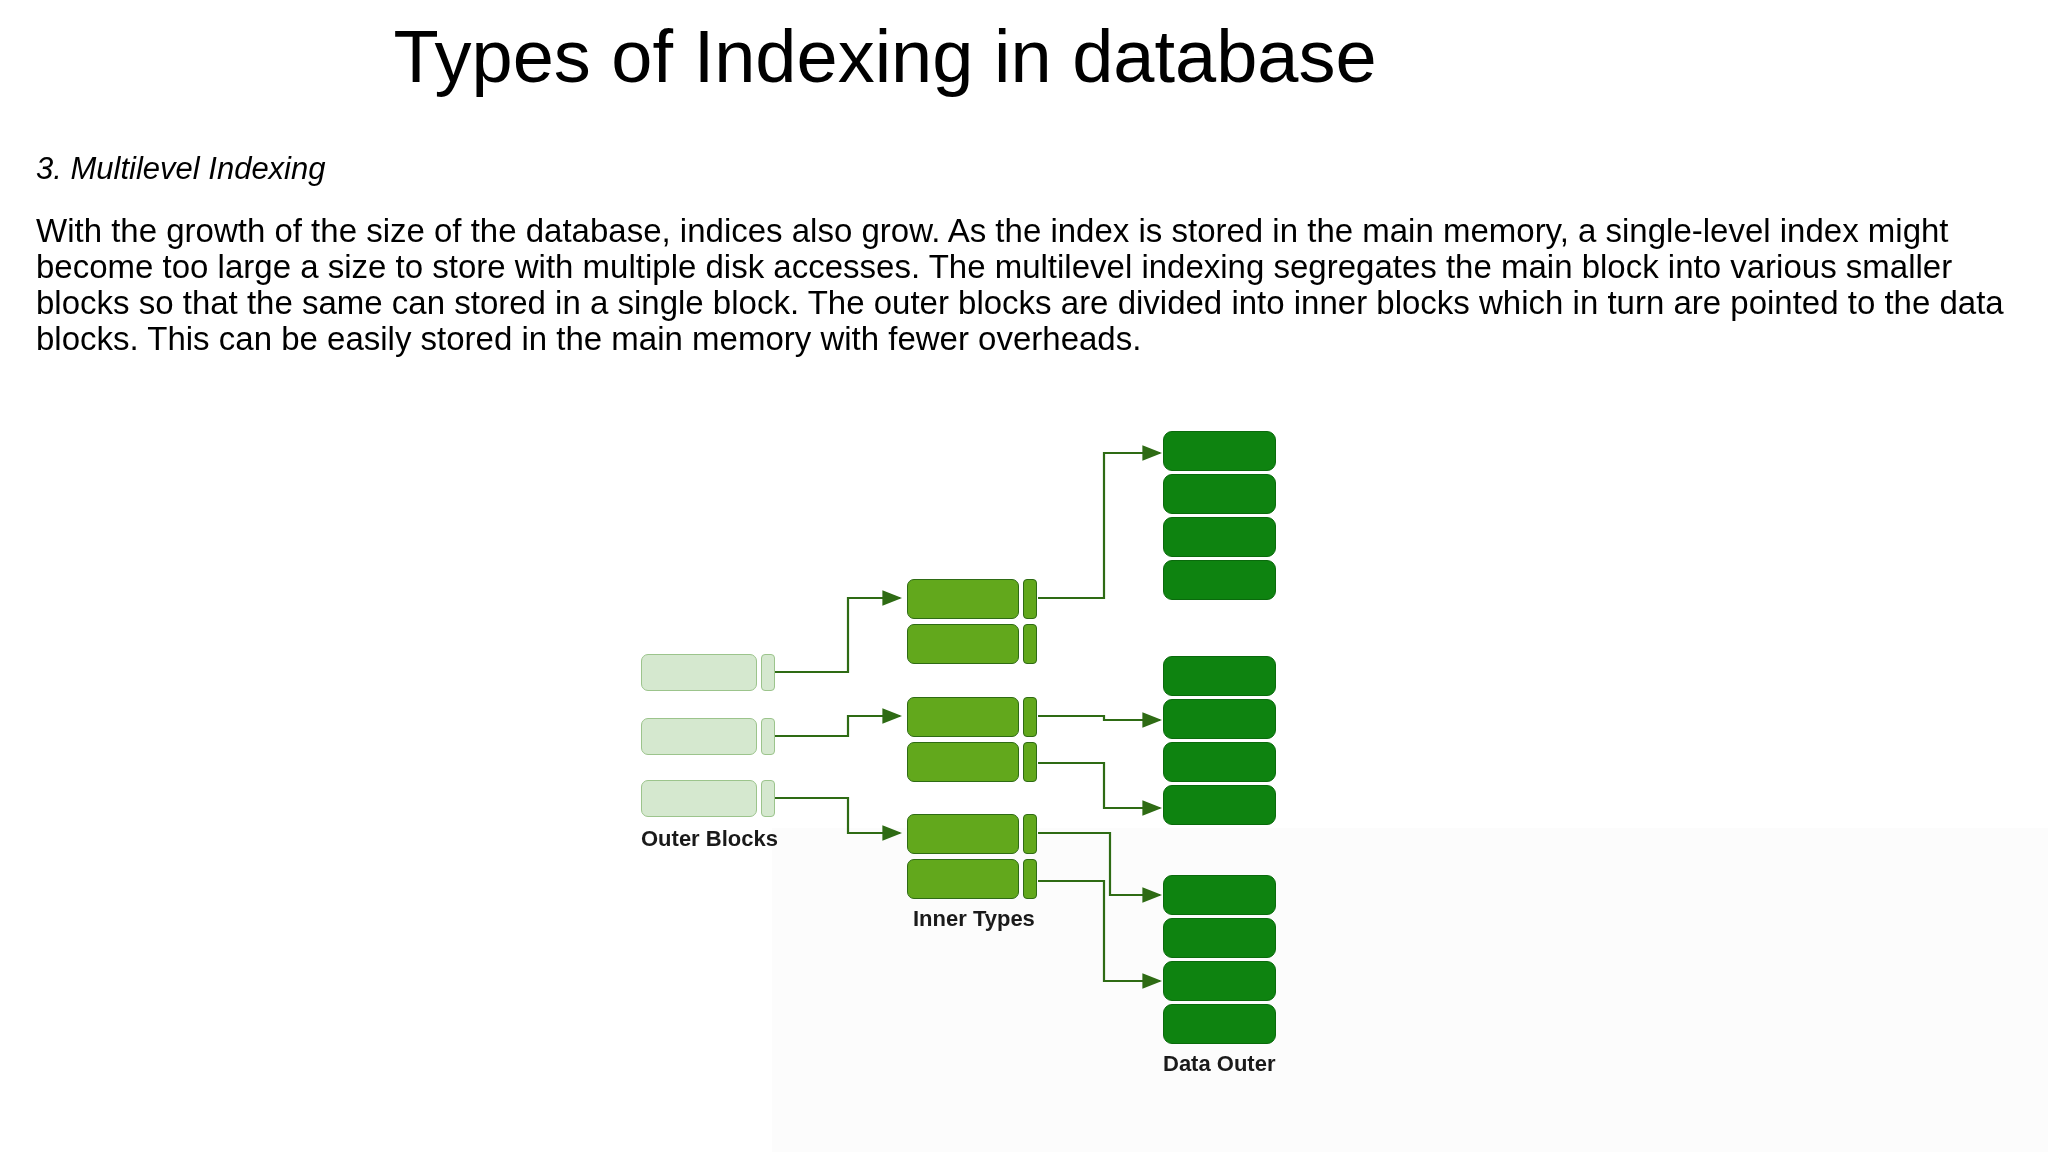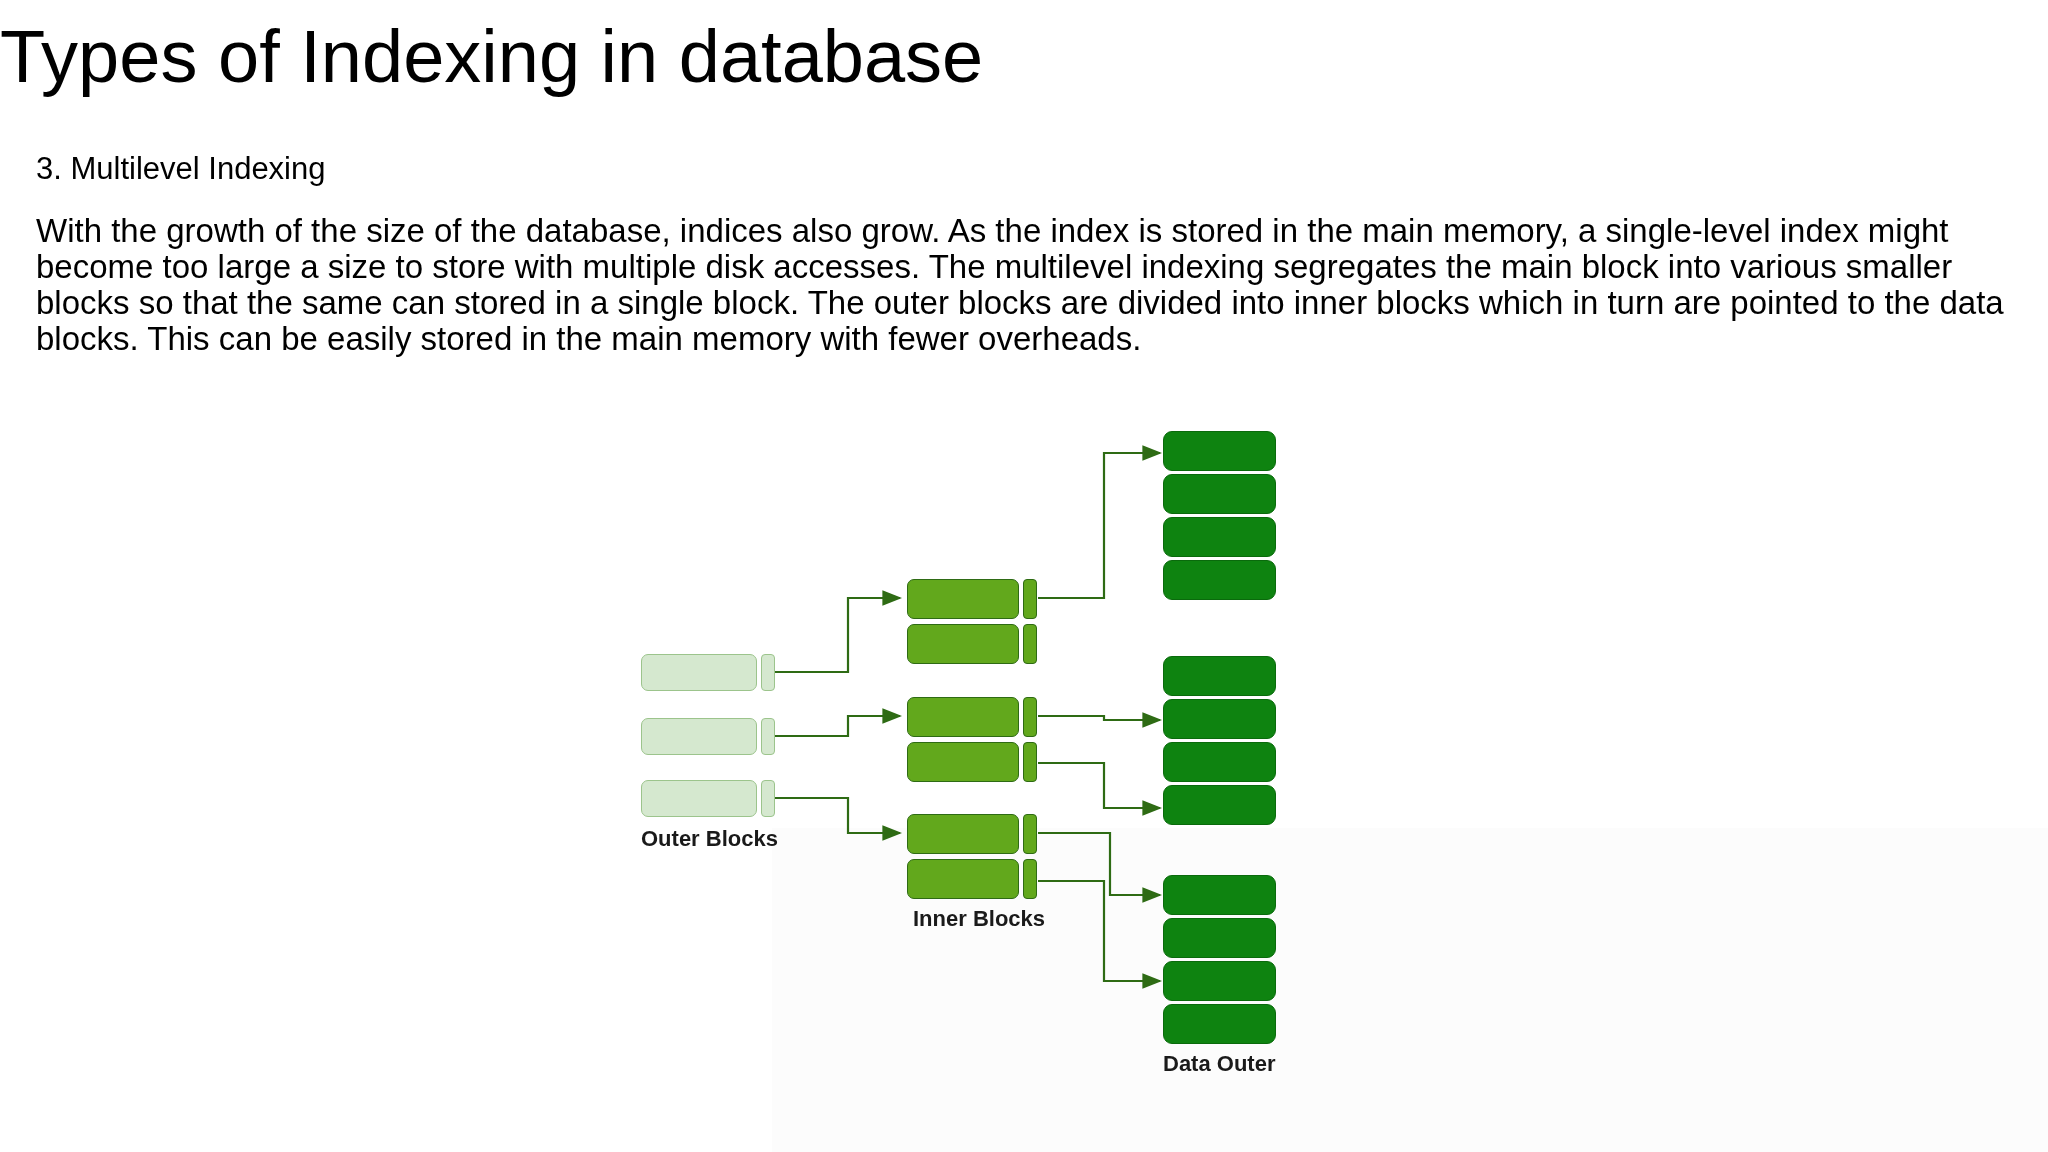--- a/index.html
+++ b/index.html
@@ -20,36 +20,38 @@
     width: 2048px;
     height: 1152px;
     background: #ffffff;
   }
   
   .slide-title {
     position: absolute;
     left: 0;
     top: 14px;
     width: 1770px;
+    text-align: center;
     font-size: 74px;
     line-height: 86px;
     font-weight: 400;
     color: #000000;
     letter-spacing: 0px;
     white-space: nowrap;
   }
   
   .subheading {
     position: absolute;
     left: 36px;
     top: 148px;
     font-size: 31px;
     line-height: 42px;
     font-weight: 400;
     color: #000000;
+    font-style: italic;
   }
   .paragraph {
     position: absolute;
     left: 36px;
     top: 213px;
     width: 1998px;
     font-size: 33px;
     line-height: 36px;
     font-weight: 400;
     color: #000000;
@@ -180,21 +182,21 @@
     <div class="blk blk-inner" style="left:907px; top:694px; width:112px; height:40px;"></div>
     <div class="blk tab-inner" style="left:1023px; top:694px; width:14px; height:40px;"></div>
     <div class="blk blk-inner" style="left:907px; top:739px; width:112px; height:40px;"></div>
     <div class="blk tab-inner" style="left:1023px; top:739px; width:14px; height:40px;"></div>
 
     <div class="blk blk-inner" style="left:907px; top:811px; width:112px; height:40px;"></div>
     <div class="blk tab-inner" style="left:1023px; top:811px; width:14px; height:40px;"></div>
     <div class="blk blk-inner" style="left:907px; top:856px; width:112px; height:40px;"></div>
     <div class="blk tab-inner" style="left:1023px; top:856px; width:14px; height:40px;"></div>
 
-    <div class="diag-label" style="left:913px; top:903px;">Inner Blocks</div>
+    <div class="diag-label" style="left:913px; top:903px;">Inner Types</div>
 
     <div class="blk blk-data" style="left:1163px; top:428px; width:113px; height:40px;"></div>
     <div class="blk blk-data" style="left:1163px; top:471px; width:113px; height:40px;"></div>
     <div class="blk blk-data" style="left:1163px; top:514px; width:113px; height:40px;"></div>
     <div class="blk blk-data" style="left:1163px; top:557px; width:113px; height:40px;"></div>
 
     <div class="blk blk-data" style="left:1163px; top:653px; width:113px; height:40px;"></div>
     <div class="blk blk-data" style="left:1163px; top:696px; width:113px; height:40px;"></div>
     <div class="blk blk-data" style="left:1163px; top:739px; width:113px; height:40px;"></div>
     <div class="blk blk-data" style="left:1163px; top:782px; width:113px; height:40px;"></div>

